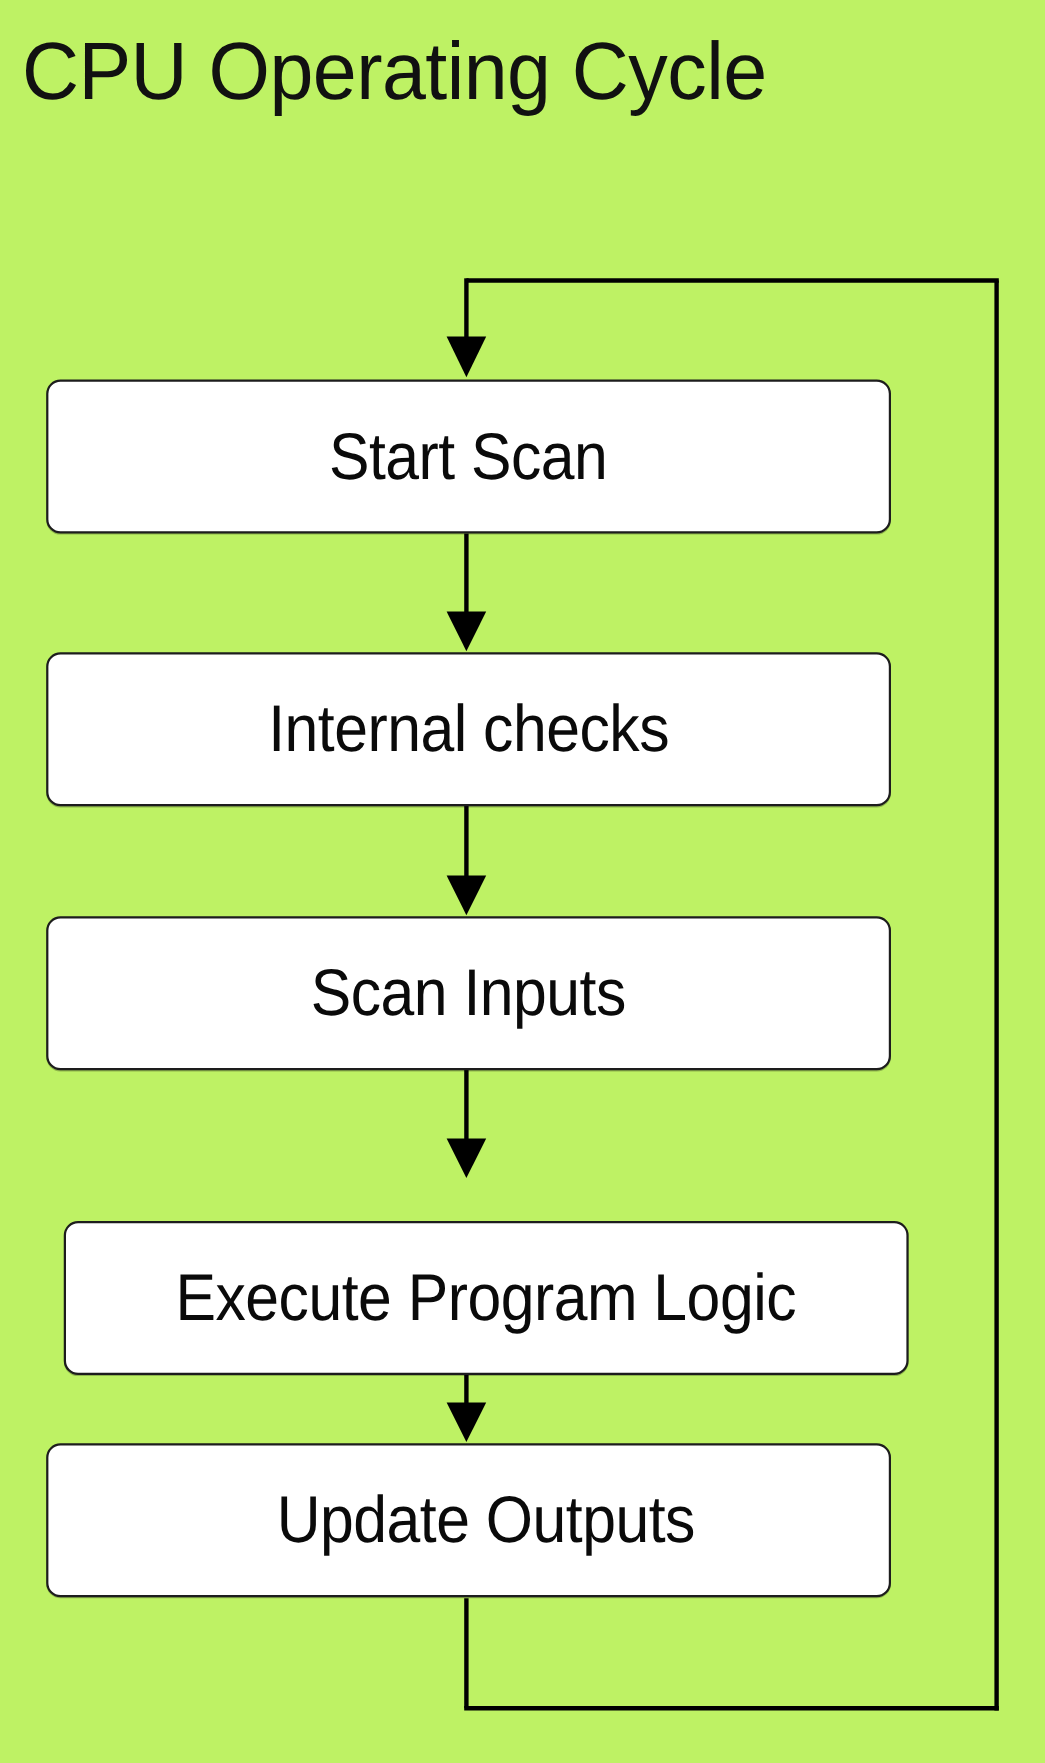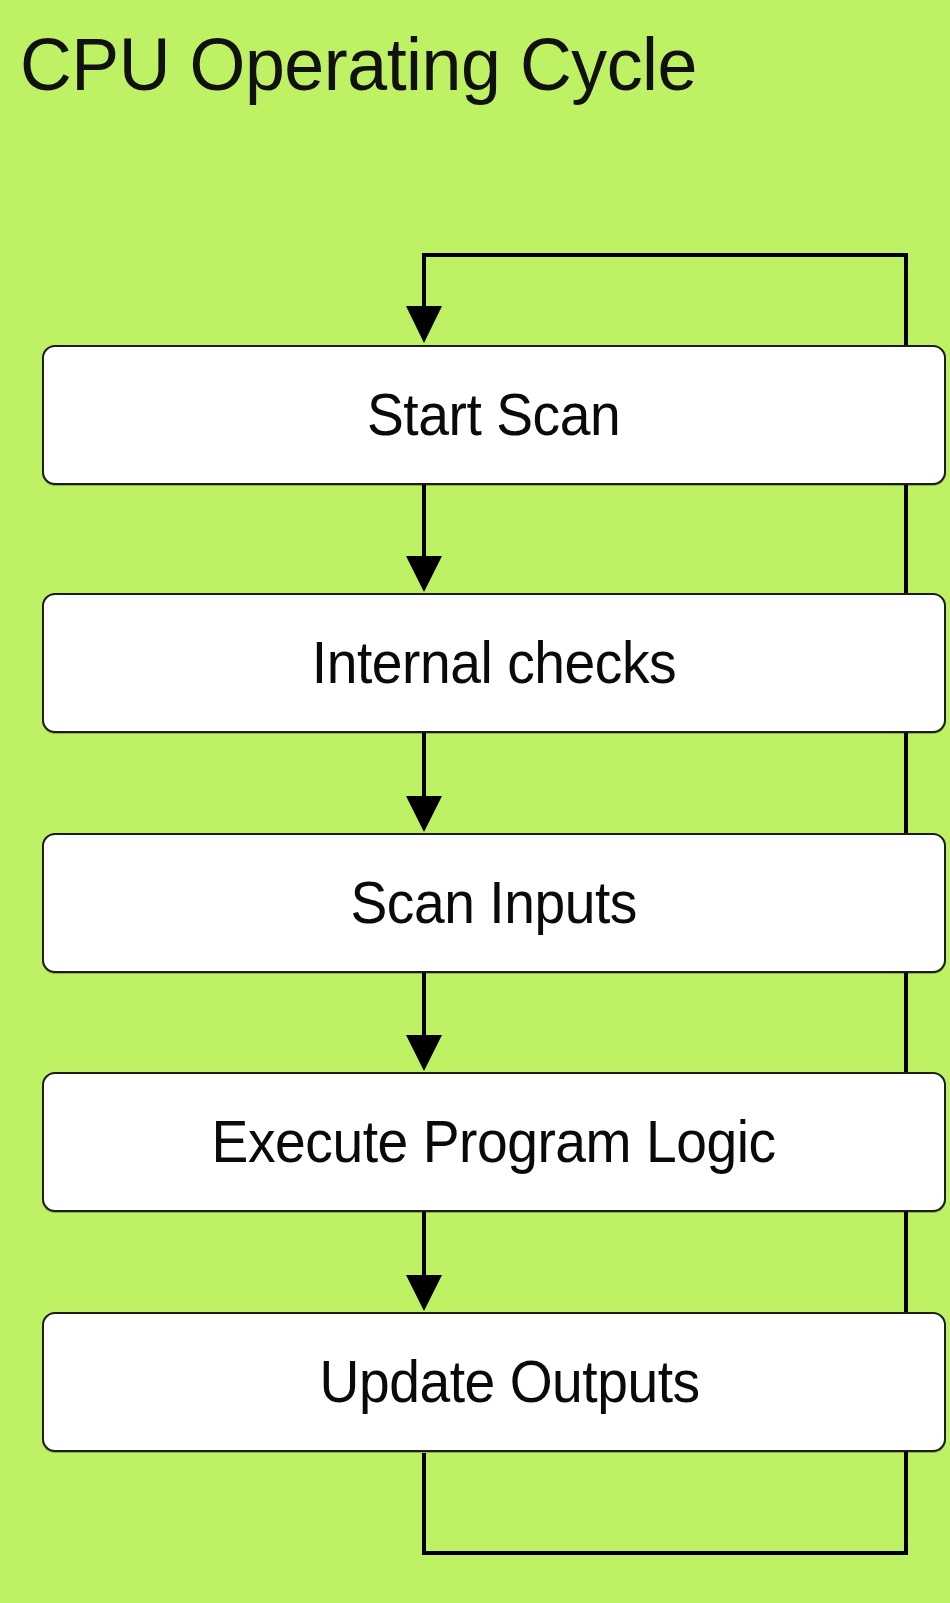--- a/index.html
+++ b/index.html
@@ -39,21 +39,21 @@
     left: 0;
     top: 0;
     width: 950px;
     height: 1603px;
     pointer-events: none;
   }
   
   .process-box {
     position: absolute;
     left: 42px;
-    width: 904px;
+    width: 768px;
     height: 140px;
     box-sizing: border-box;
     background: #ffffff;
     border: 2px solid #1d1d1d;
     border-radius: 13px;
     display: flex;
     align-items: center;
     justify-content: center;
     box-shadow: 0 1px 0 rgba(0,0,0,0.25);
   }
@@ -63,21 +63,21 @@
     font-weight: 400;
     color: #0a0a0a;
     white-space: nowrap;
     transform: scaleX(0.92);
     transform-origin: center center;
     letter-spacing: -0.5px;
   }
   .box-1 { top: 345px; }
   .box-2 { top: 593px; }
   .box-3 { top: 833px; }
-  .box-4 { top: 1072px; }
+  .box-4 { top: 1110px; margin-left: 16px; }
   .box-5 { top: 1312px; padding-left: 32px; }
 </style>
 </head>
 <body>
 
 <div id="canvas">
 
   <div id="diagram-title">CPU Operating Cycle</div>
 
   <svg id="connector-layer" viewBox="0 0 950 1603" xmlns="http://www.w3.org/2000/svg">

